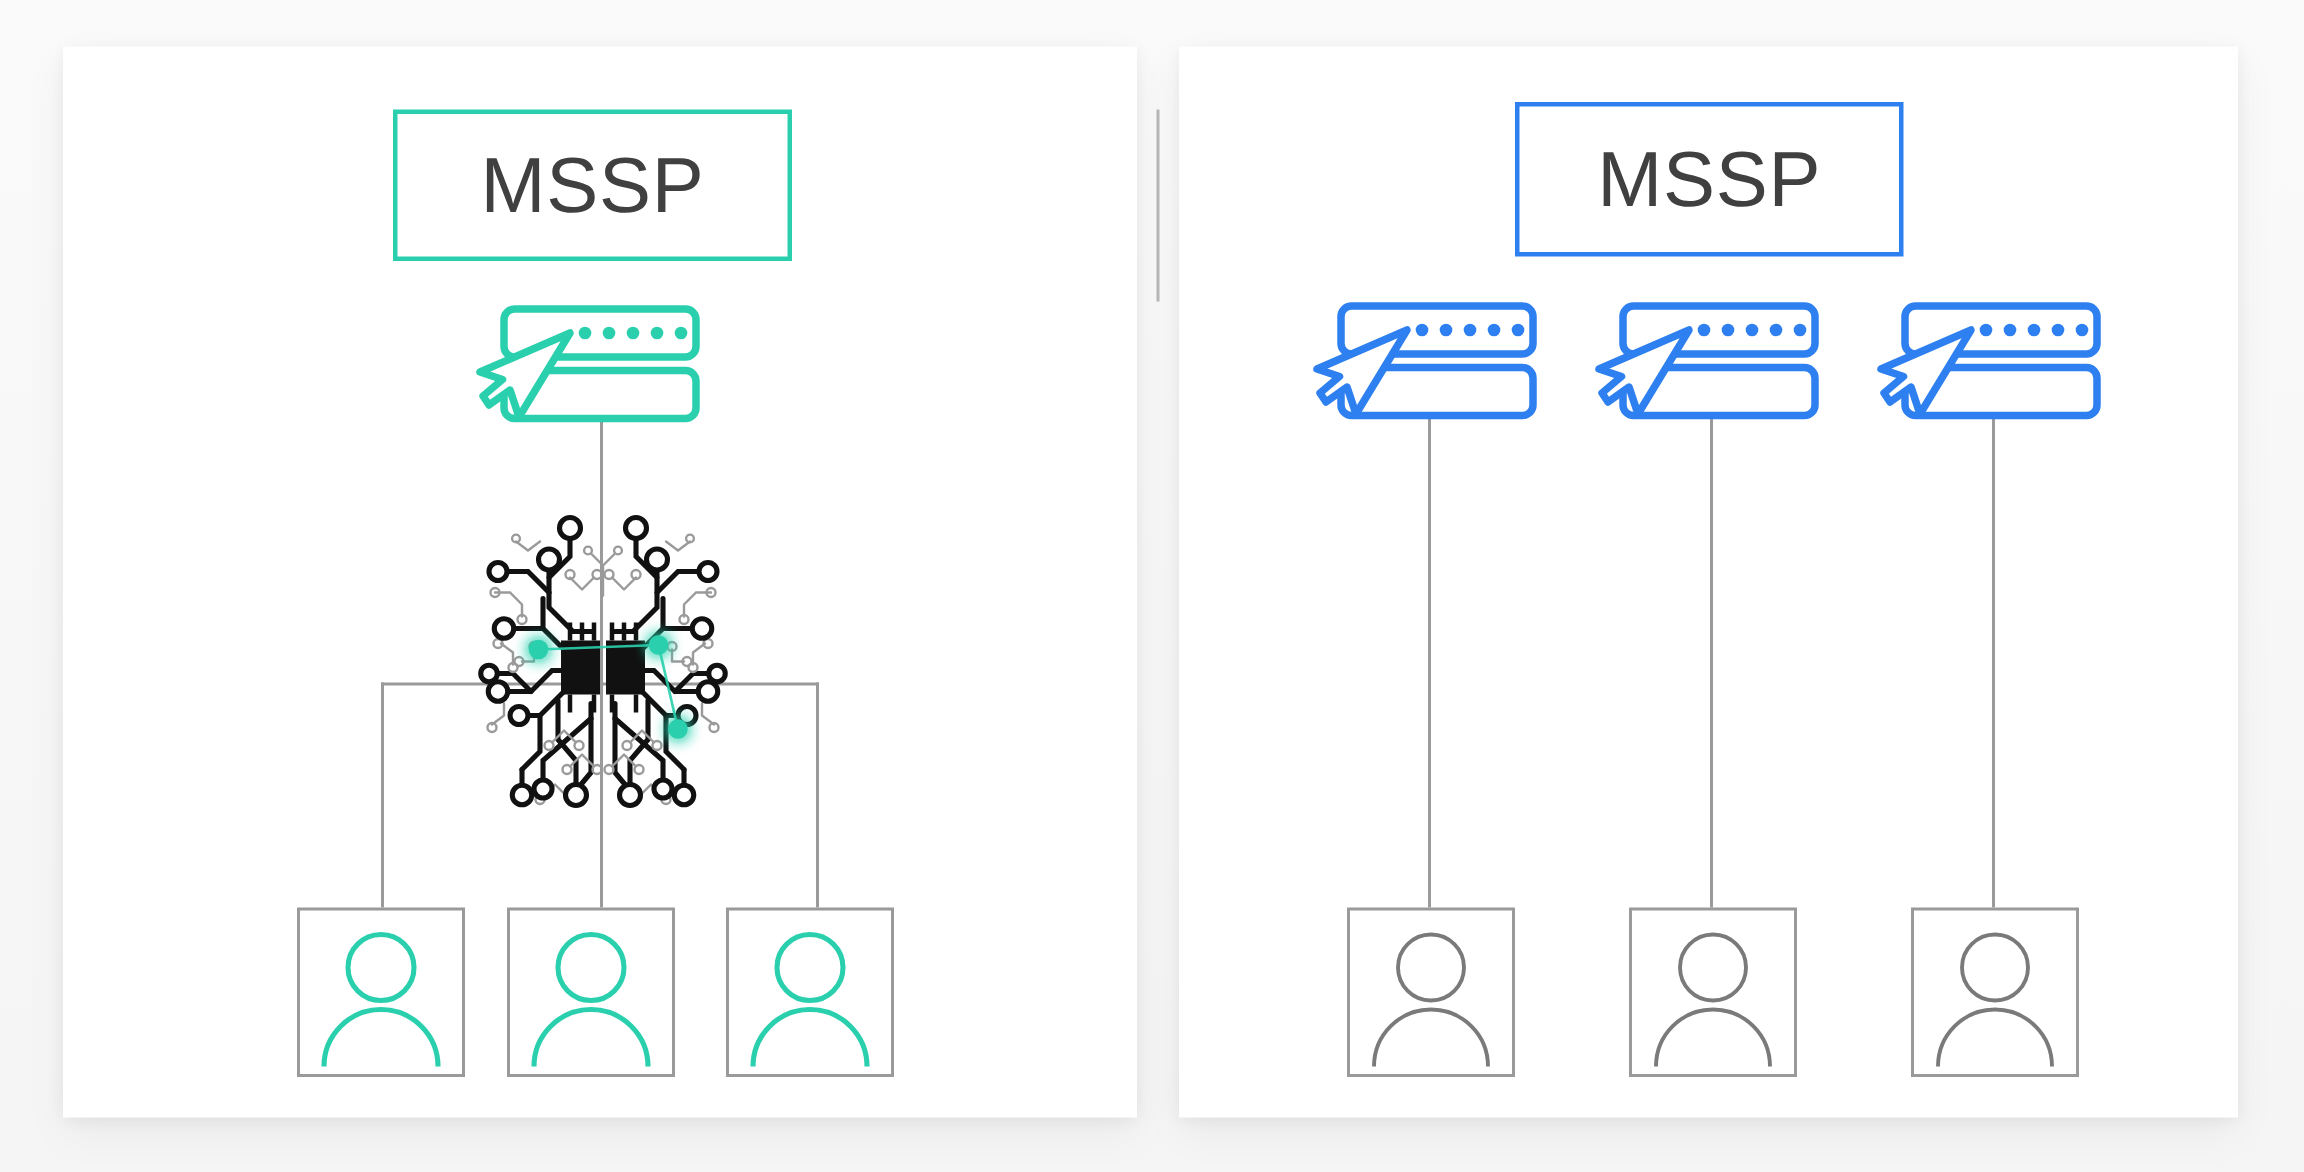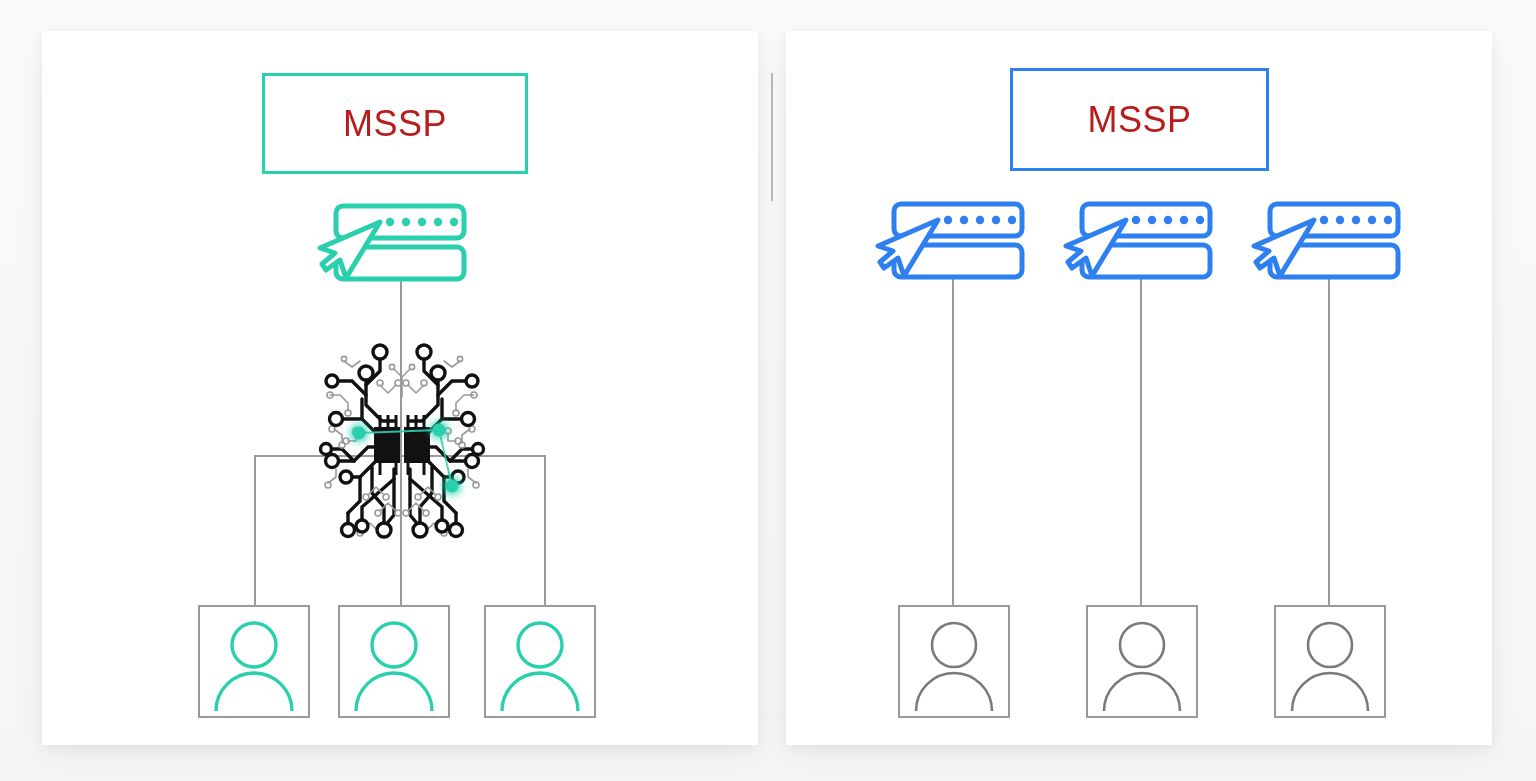--- a/index.html
+++ b/index.html
@@ -37,23 +37,23 @@
   .mssp-box {
     position: absolute;
     display: flex;
     align-items: center;
     justify-content: center;
     background: #ffffff;
     border: 3px solid #2ad0ad;
   }
   .mssp-box .mssp-text {
     font-family: "Liberation Sans", sans-serif;
-    font-size: 36px;
+    font-size: 52px;
     font-weight: 400;
-    color: #b91c1c;
+    color: #404040;
     letter-spacing: 0.5px;
     line-height: 1;
   }
   #mssp-left  { left: 262px;  top: 73px; width: 266px; height: 101px; }
   #mssp-right { left: 1010px; top: 68px; width: 259px; height: 103px;
                 border-color: #2e80f0; }
 
   
   .conn {
     position: absolute;

